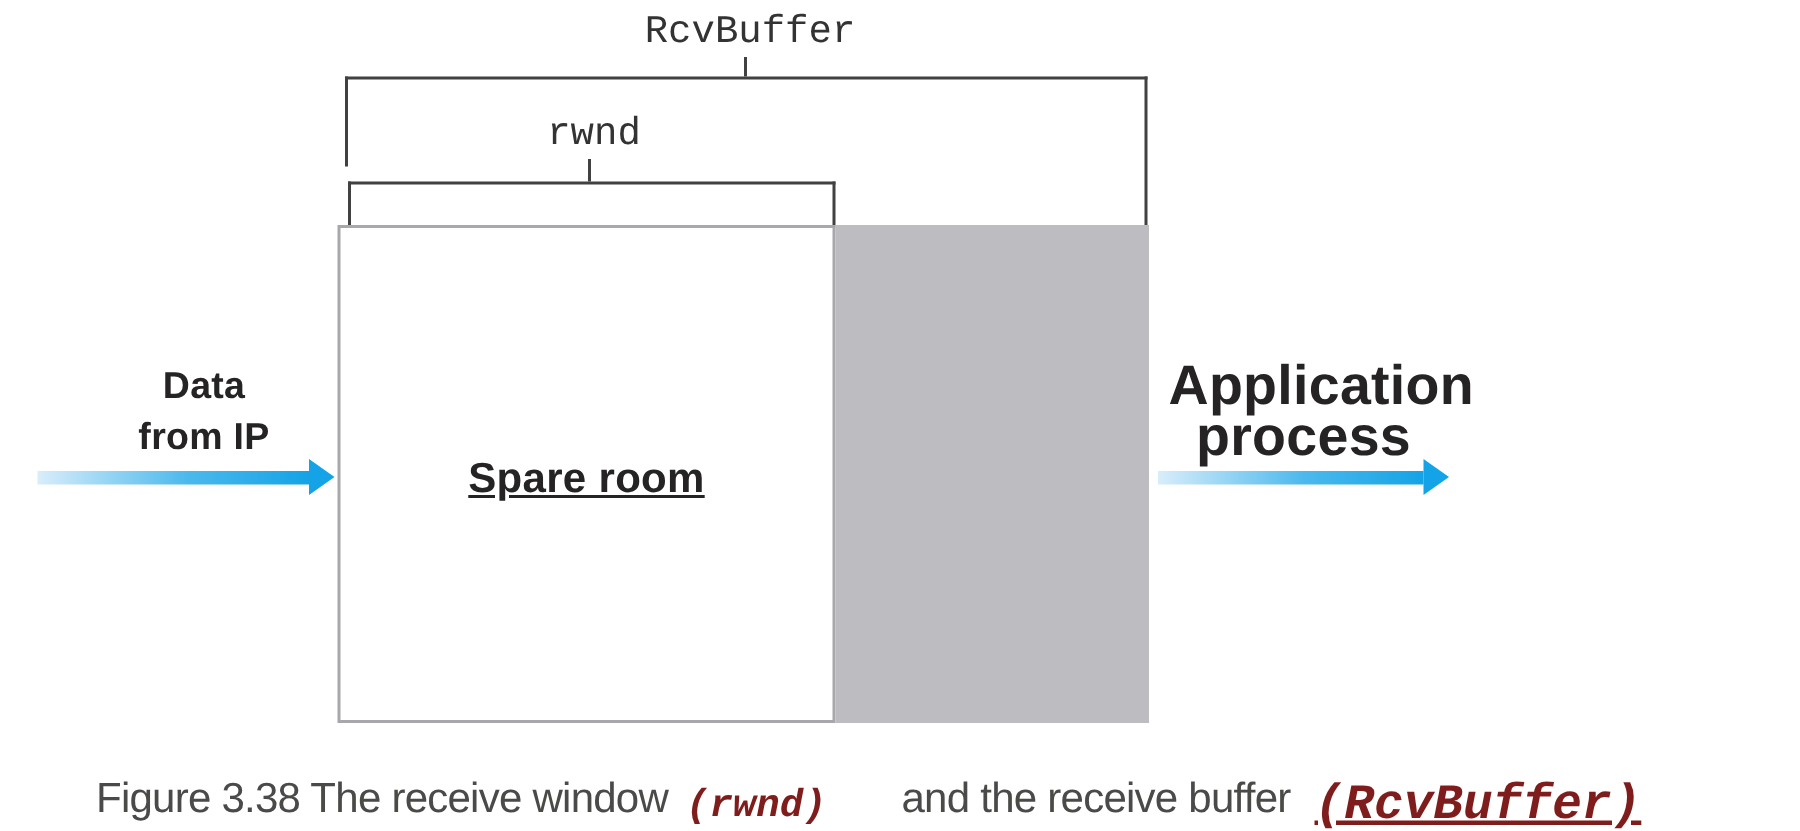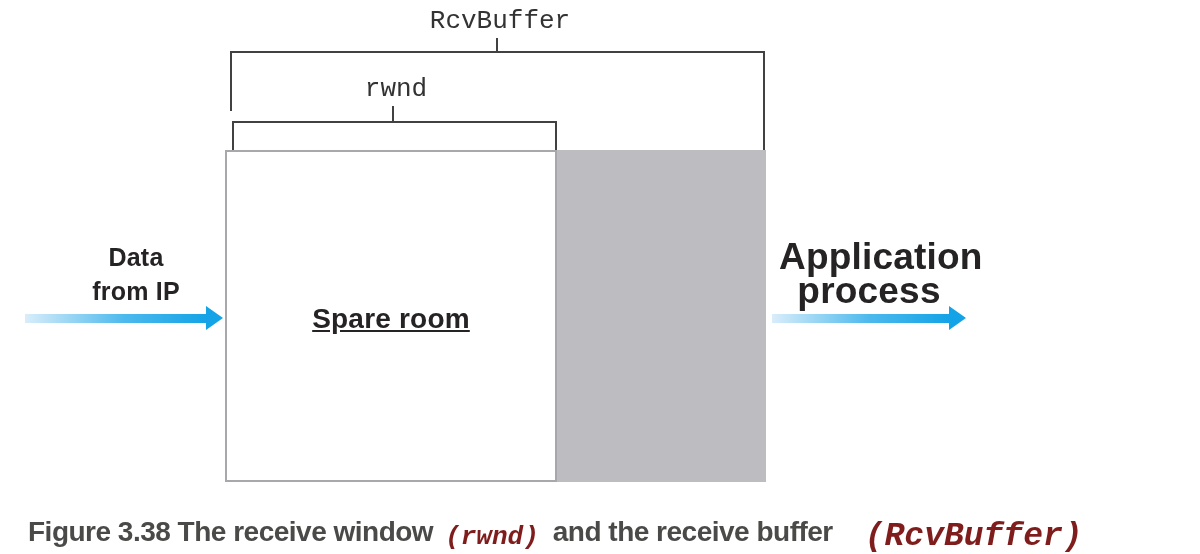--- a/index.html
+++ b/index.html
@@ -63,34 +63,35 @@
   .caption {
     position: absolute;
     left: 28px; top: 514px;
     display: flex;
     align-items: baseline;
     white-space: nowrap;
     z-index: 1;
   }
   .cap-bold {
     font-family: "Liberation Sans", sans-serif;
-    font-weight: bold;
+    font-weight: normal;
     font-size: 28px;
     letter-spacing: -0.5px;
     color: #4a4a48;
+    margin-left: 36px;
   }
   .cap-code {
     font-family: "Liberation Mono", "DejaVu Sans Mono", monospace;
     font-style: italic;
     font-weight: bold;
     color: #7f1d1d;
     position: relative;
   }
   .cap-code-sm { font-size: 26px; margin: 0 14px 0 12px; top: 3px; }
-  .cap-code-lg { font-size: 33px; margin-left: 32px; top: 4px; }
+  .cap-code-lg { font-size: 33px; margin-left: 16px; top: 4px; text-decoration: underline; }
   .watermark {
     position: absolute;
     left: 928px; top: 524px;
     font-family: "Liberation Sans", sans-serif;
     font-size: 16px;
     color: #cccccc;
     z-index: 0;
     white-space: nowrap;
   }
 </style>

